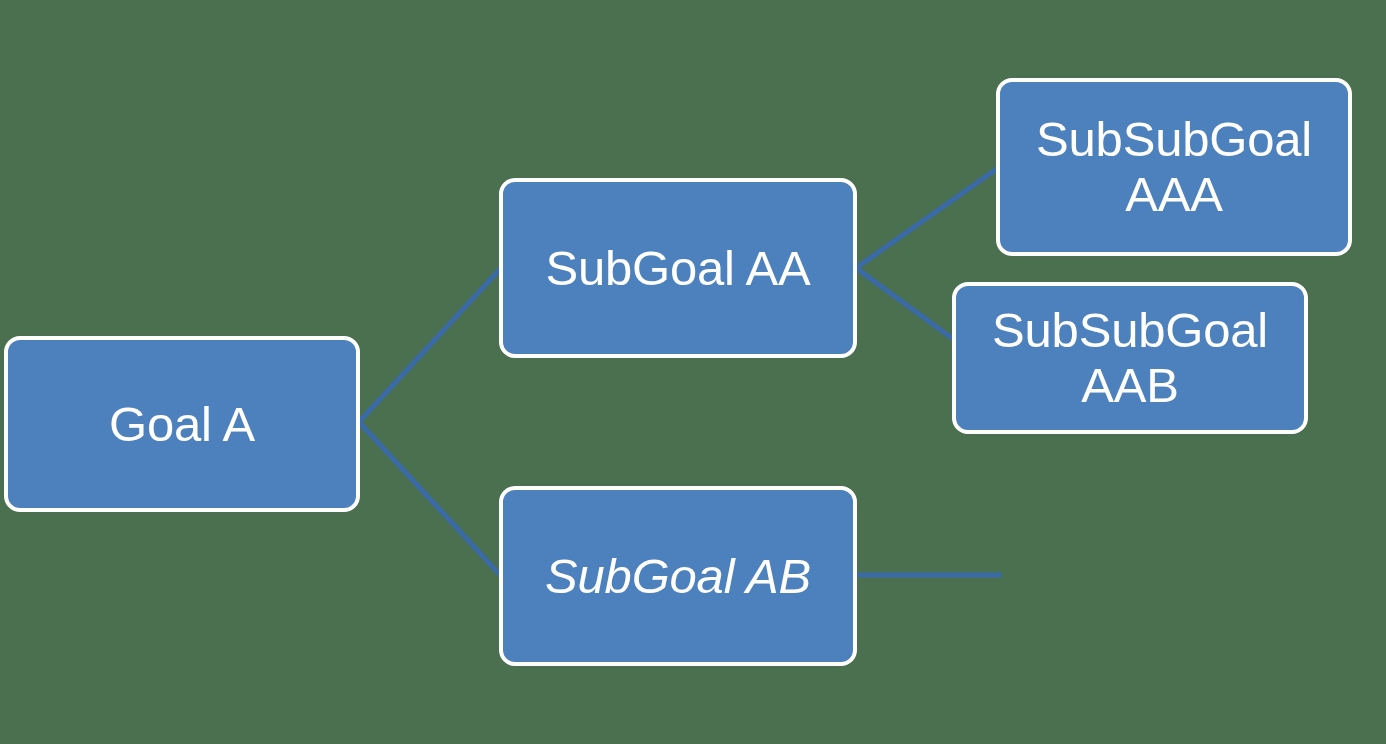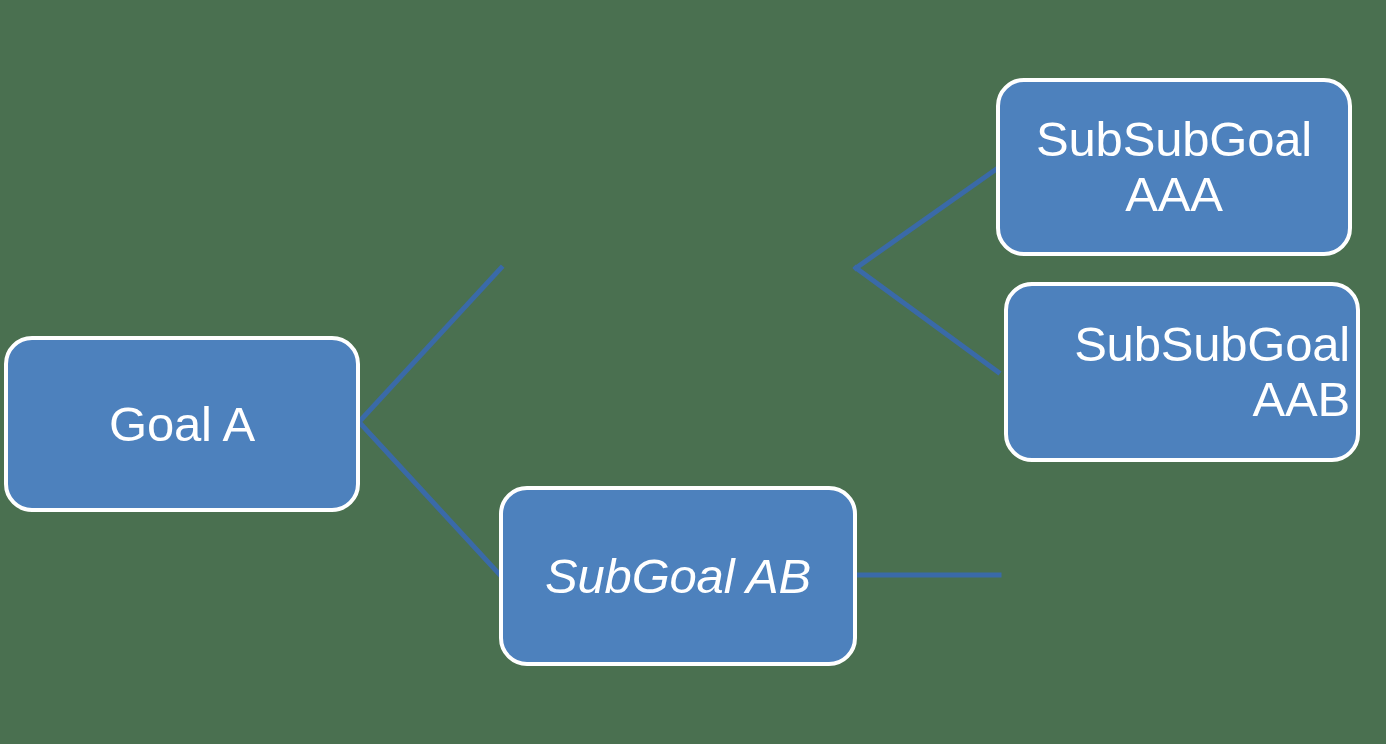--- a/index.html
+++ b/index.html
@@ -21,21 +21,21 @@
     top: 0;
     width: 1386px;
     height: 744px;
     pointer-events: none;
   }
   .node {
     position: absolute;
     box-sizing: border-box;
     background: #4d81bd;
     border: 4px solid #ffffff;
-    border-radius: 28px;
+    border-radius: 16px;
     color: #ffffff;
     display: flex;
     align-items: center;
     justify-content: center;
     text-align: center;
     line-height: 1.12;
     letter-spacing: -0.2px;
     font-weight: 400;
     z-index: 2;
   }
@@ -72,26 +72,25 @@
   }
   
   #node-subsubgoal-aaa {
     left: 996px;
     top: 78px;
     width: 356px;
     height: 178px;
     font-size: 49px;
   }
   #node-subsubgoal-aab {
-    left: 1004px;
+    left: 952px;
     top: 282px;
     width: 356px;
-    height: 180px;
+    height: 152px;
     font-size: 49px;
-    text-align: right;
   }
   #node-subsubgoal-aba {
     left: 996px;
     top: 486px;
     width: 356px;
     height: 180px;
     font-size: 49px;
   }
 </style>
 </head>
@@ -109,20 +108,23 @@
 
     <line x1="856" y1="268" x2="998" y2="372" stroke="#3a6aa8" stroke-width="5" stroke-linecap="square"></line>
 
     <line x1="855" y1="575" x2="999" y2="575" stroke="#3a6aa8" stroke-width="5" stroke-linecap="square"></line>
   </svg>
 
   <div class="node" id="node-goal-a">
     <span class="node-label">Goal A</span>
   </div>
 
+  <div class="node" id="node-subgoal-aa">
+    <span class="node-label">SubGoal AA</span>
+  </div>
 
   <div class="node" id="node-subgoal-ab">
     <span class="node-label">SubGoal AB</span>
   </div>
 
   <div class="node" id="node-subsubgoal-aaa">
     <span class="node-label">SubSubGoal AAA</span>
   </div>
 
   <div class="node" id="node-subsubgoal-aab">

